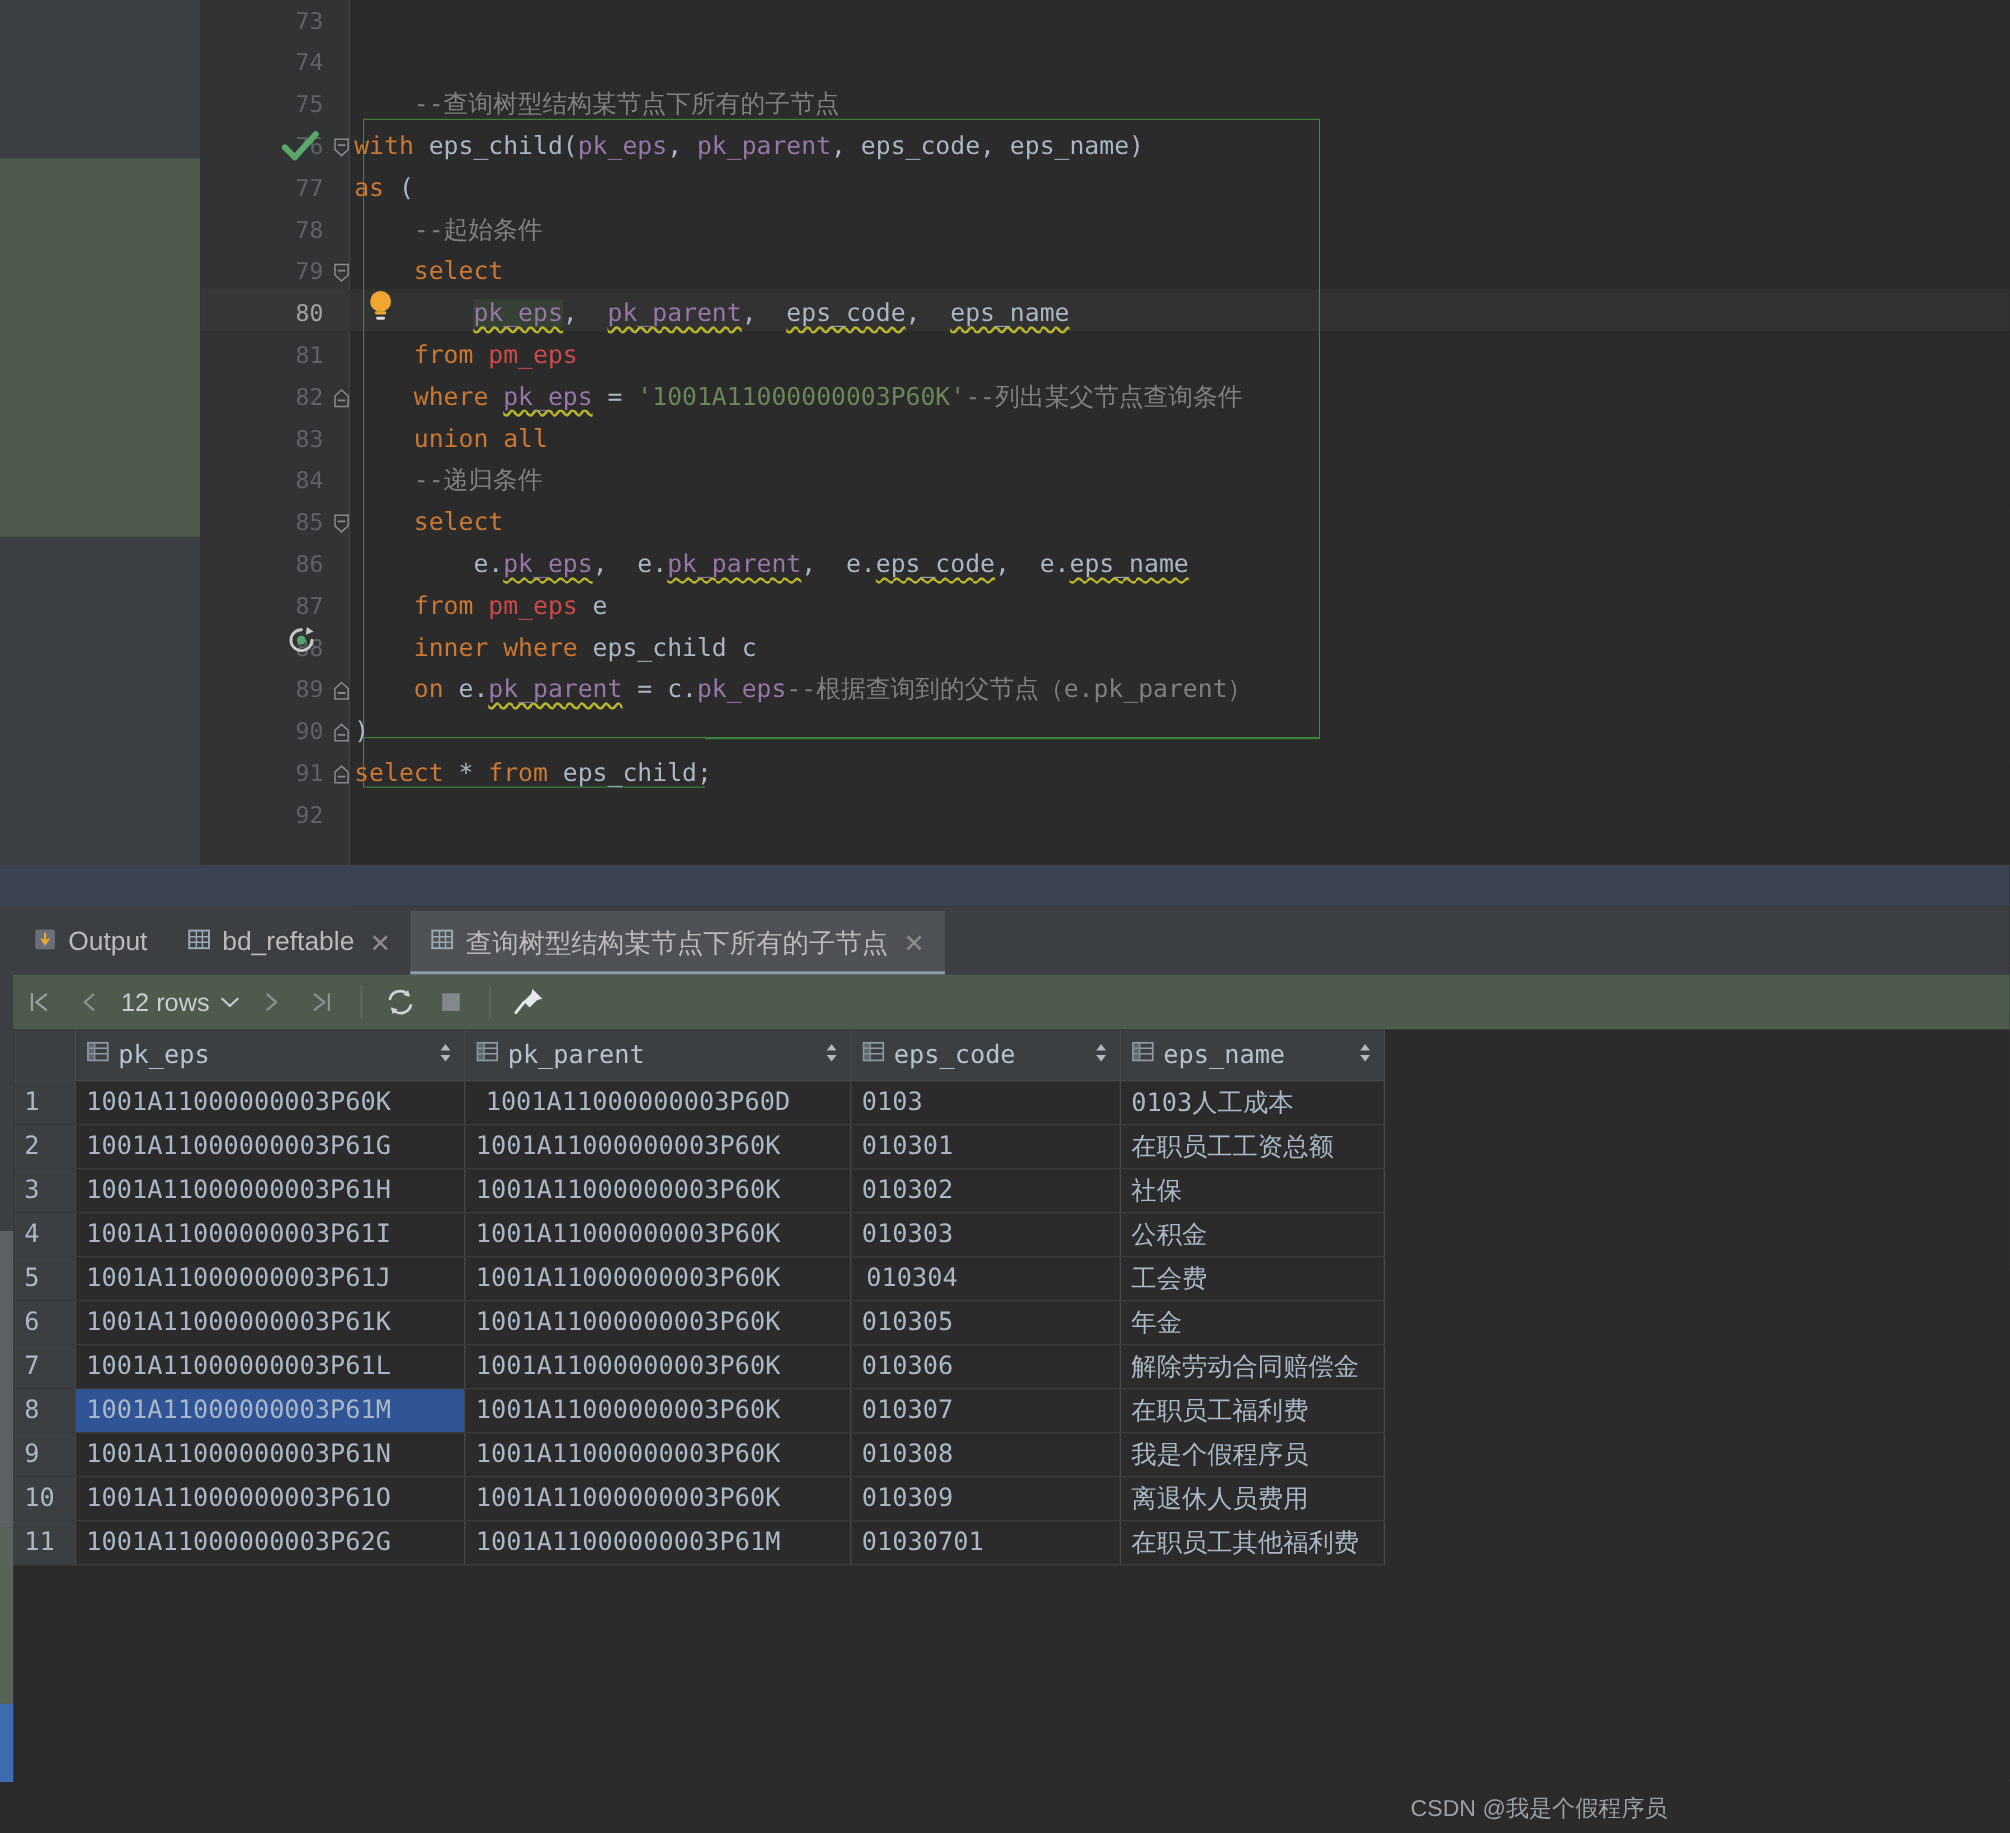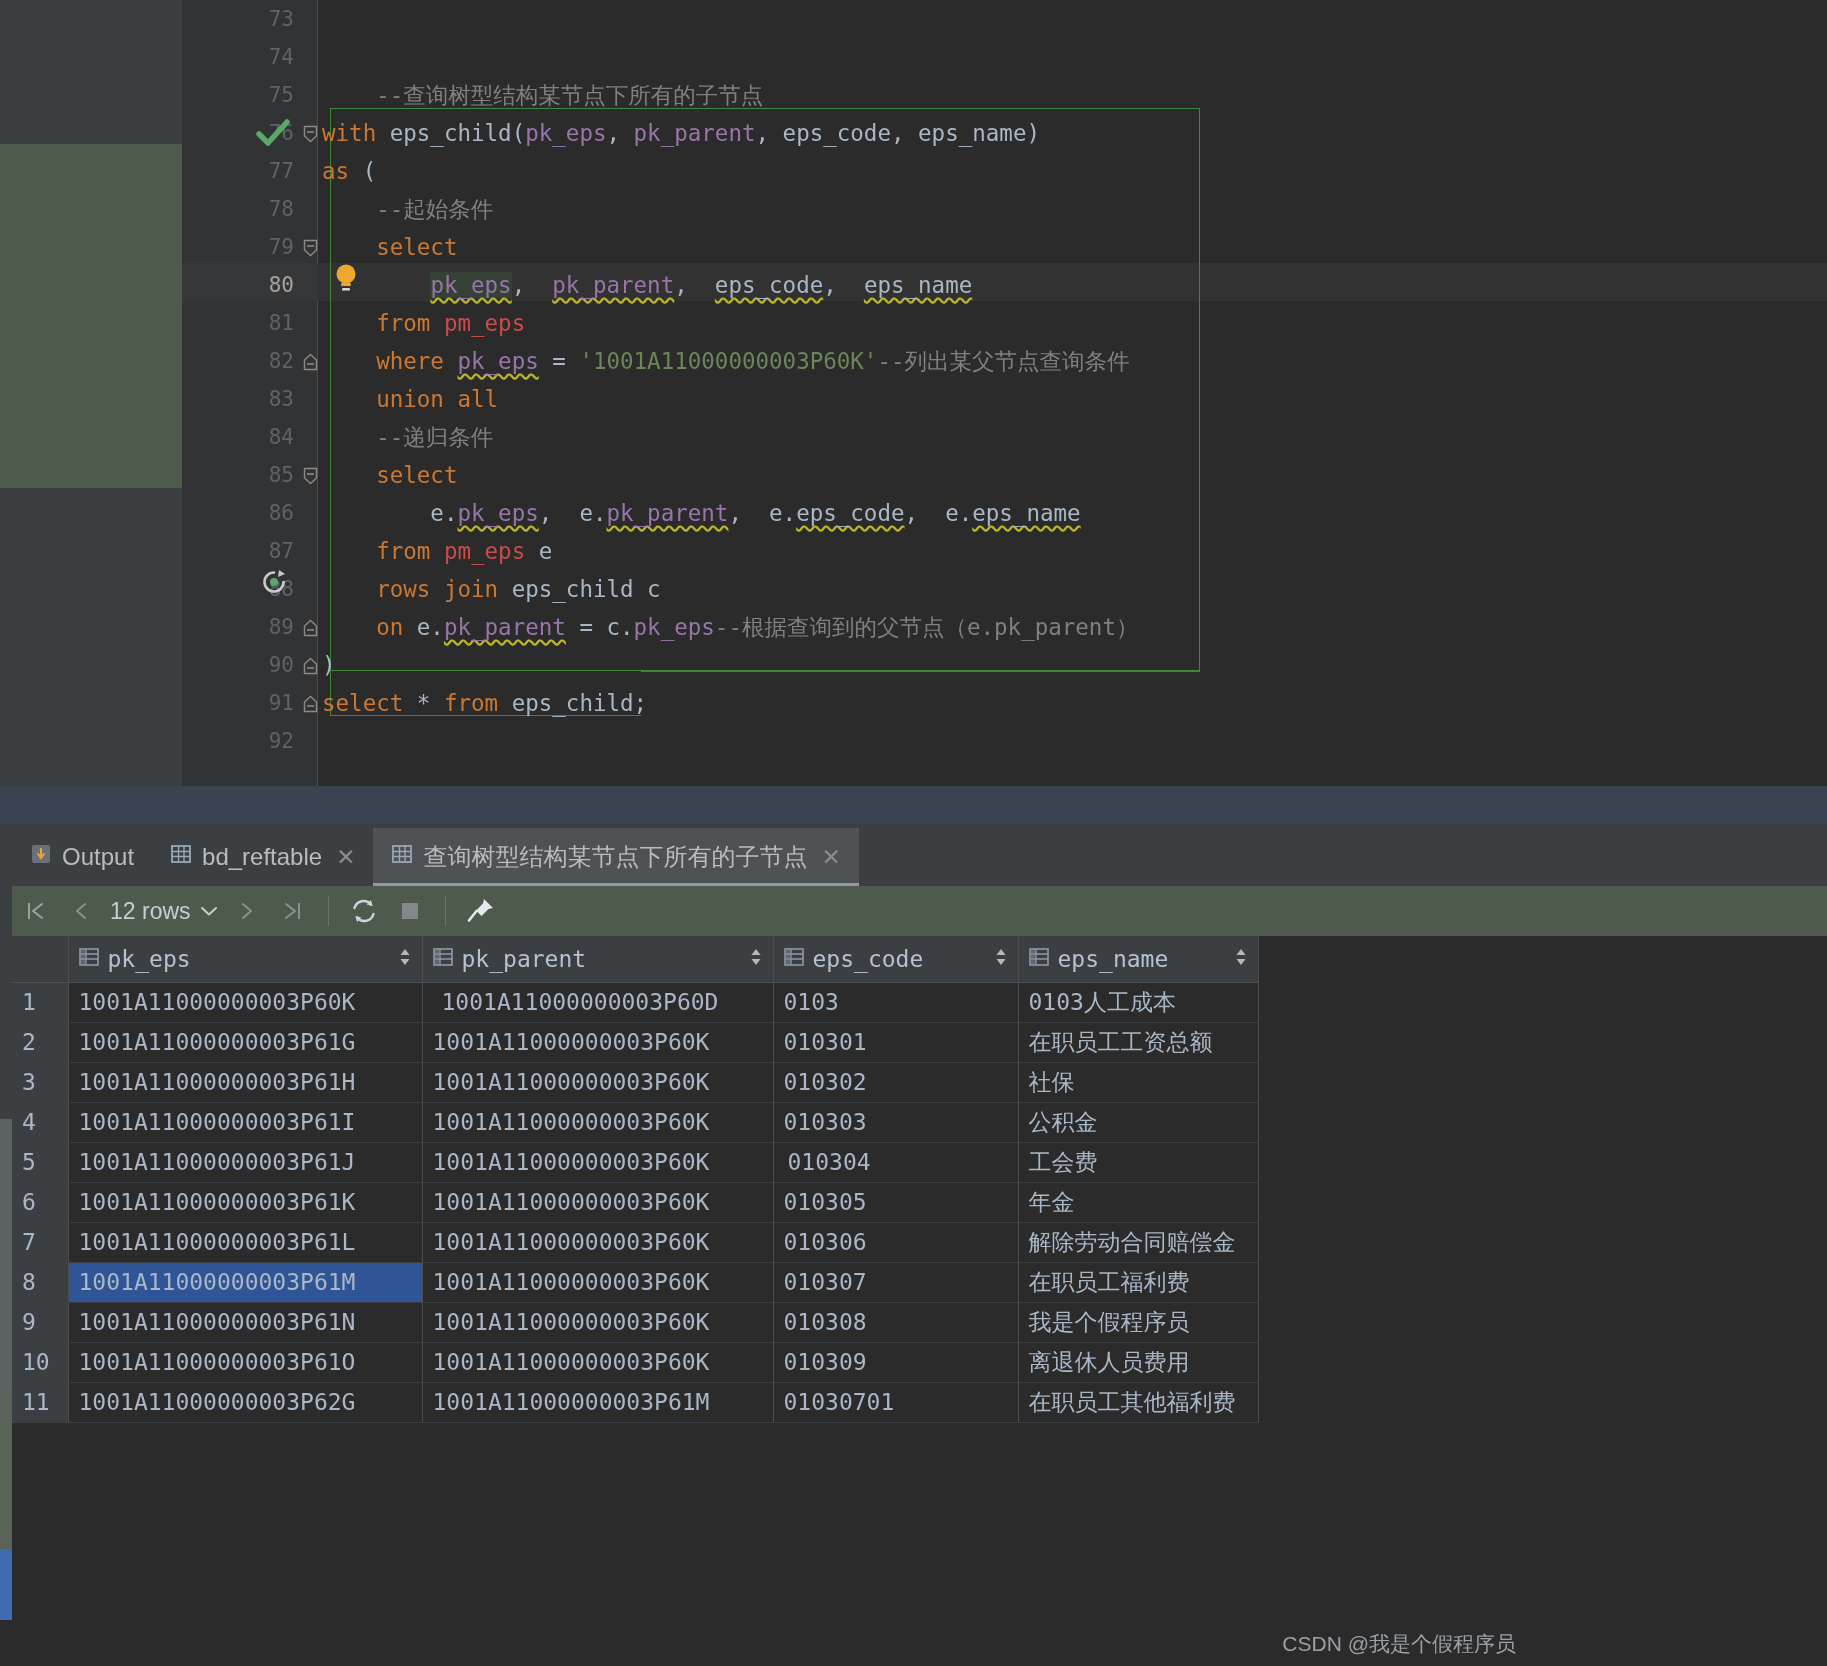--- a/index.html
+++ b/index.html
@@ -273,21 +273,21 @@
               <path d="M4 11 H11" stroke="#8a8a8a" stroke-width="1.6"></path>
             </svg></span><span class="code"><span class="pl">    </span><span class="kw">where</span><span class="pl"> </span><span class="col wavy">pk_eps</span><span class="pl"> = </span><span class="str">'1001A11000000003P60K'</span><span class="cmt">--列出某父节点查询条件</span></span></div>
         <div class="ln"><span class="num">83</span><span class="code"><span class="pl">    </span><span class="kw">union all</span></span></div>
         <div class="ln"><span class="num">84</span><span class="code"><span class="pl">    </span><span class="cmt">--递归条件</span></span></div>
         <div class="ln"><span class="num">85</span><span class="fold"><svg width="15" height="18" viewBox="0 0 15 18">
               <path d="M1.5 1.5 H13.5 V11 L7.5 16.5 L1.5 11 Z" fill="none" stroke="#8a8a8a" stroke-width="1.4"></path>
               <path d="M4 7 H11" stroke="#8a8a8a" stroke-width="1.6"></path>
             </svg></span><span class="code"><span class="pl">    </span><span class="kw">select</span></span></div>
         <div class="ln"><span class="num">86</span><span class="code"><span class="pl">        e.</span><span class="col wavy">pk_eps</span><span class="pl">,  e.</span><span class="col wavy">pk_parent</span><span class="pl">,  e.</span><span class="colb wavy">eps_code</span><span class="pl">,  e.</span><span class="colb wavy">eps_name</span></span></div>
         <div class="ln"><span class="num">87</span><span class="code"><span class="pl">    </span><span class="kw">from</span><span class="pl"> </span><span class="tbl">pm_eps</span><span class="pl"> e</span></span></div>
-        <div class="ln"><span class="num">88</span><span class="code"><span class="pl">    </span><span class="kw">rows join</span><span class="pl"> eps_child c</span></span></div>
+        <div class="ln"><span class="num">88</span><span class="code"><span class="pl">    </span><span class="kw">inner where</span><span class="pl"> eps_child c</span></span></div>
         <div class="ln"><span class="num">89</span><span class="fold"><svg width="15" height="18" viewBox="0 0 15 18">
               <path d="M7.5 1.5 L13.5 7 V16.5 H1.5 V7 Z" fill="none" stroke="#8a8a8a" stroke-width="1.4"></path>
               <path d="M4 11 H11" stroke="#8a8a8a" stroke-width="1.6"></path>
             </svg></span><span class="code"><span class="pl">    </span><span class="kw">on</span><span class="pl"> e.</span><span class="col wavy">pk_parent</span><span class="pl"> = c.</span><span class="col">pk_eps</span><span class="cmt">--根据查询到的父节点（e.pk_parent）</span></span></div>
         <div class="ln"><span class="num">90</span><span class="fold"><svg width="15" height="18" viewBox="0 0 15 18">
               <path d="M7.5 1.5 L13.5 7 V16.5 H1.5 V7 Z" fill="none" stroke="#8a8a8a" stroke-width="1.4"></path>
               <path d="M4 11 H11" stroke="#8a8a8a" stroke-width="1.6"></path>
             </svg></span><span class="code"><span class="pl">)</span></span></div>
         <div class="ln"><span class="num">91</span><span class="fold"><svg width="15" height="18" viewBox="0 0 15 18">
               <path d="M7.5 1.5 L13.5 7 V16.5 H1.5 V7 Z" fill="none" stroke="#8a8a8a" stroke-width="1.4"></path>

